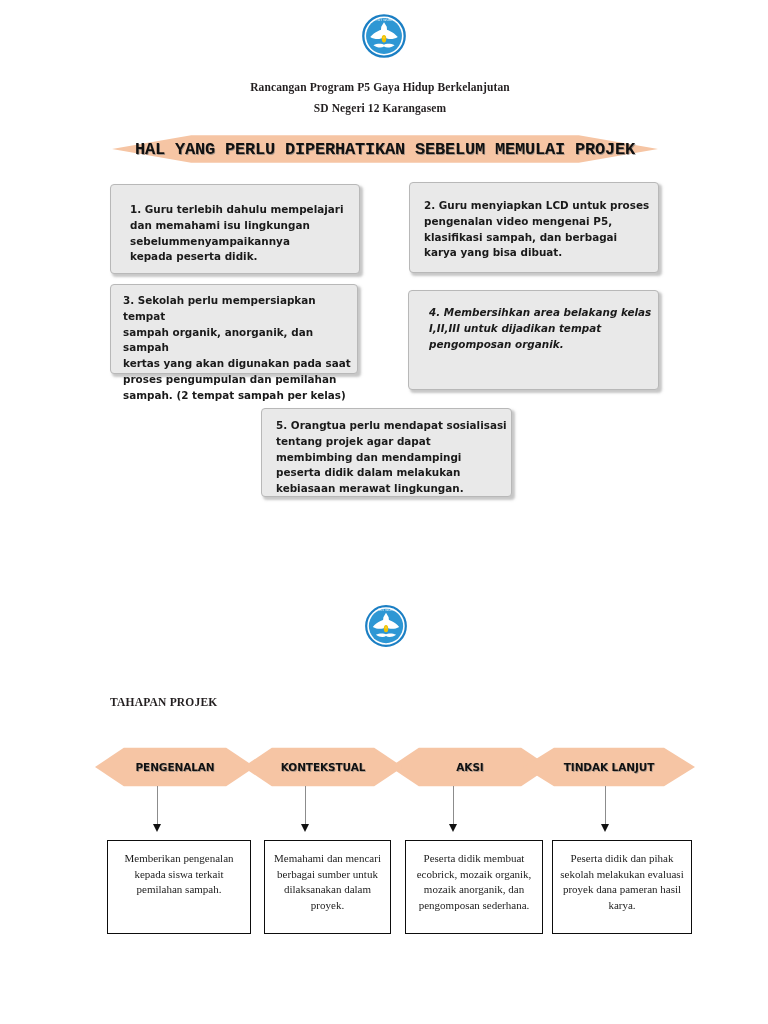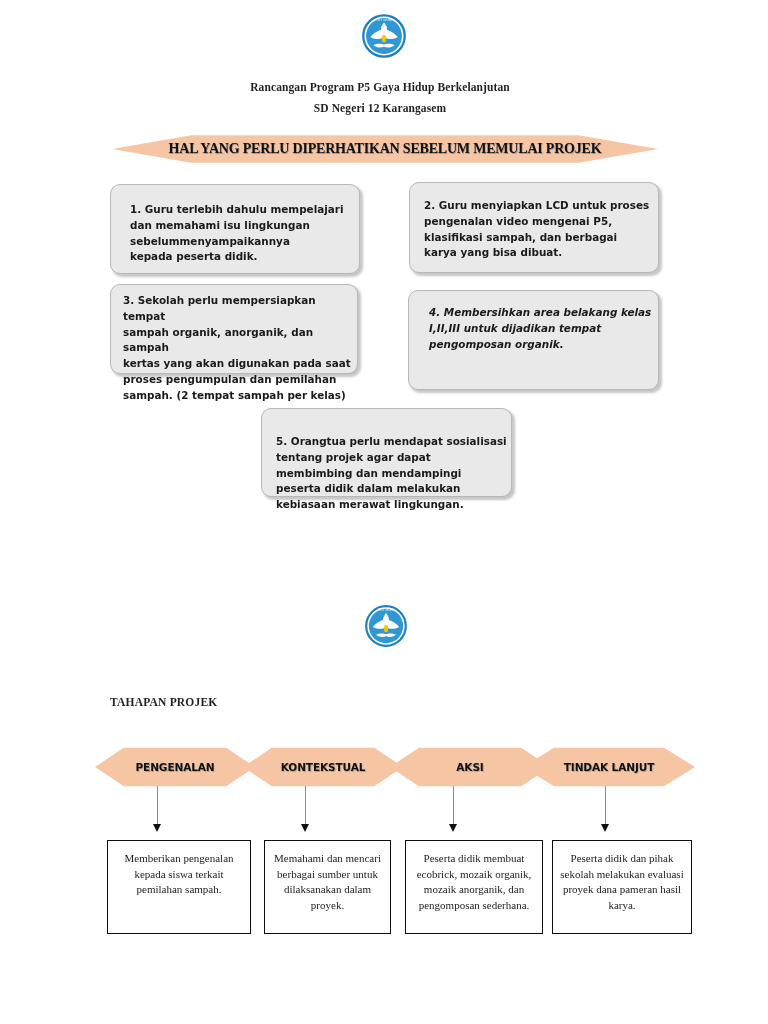--- a/index.html
+++ b/index.html
@@ -52,56 +52,56 @@
     inset: 0;
     background: #f6c5a4;
     clip-path: polygon(0% 50%, 14.5% 4%, 85.5% 4%, 100% 50%, 85.5% 96%, 14.5% 96%);
   }
   #banner .ribbon-text {
     position: absolute;
     inset: 0;
     display: flex;
     align-items: center;
     justify-content: center;
-    font-family: Liberation Serif, serif;
-    font-weight: bold;
-    font-size: 14px;
+    font-family: Liberation Mono, monospace;
+    font-weight: bold;
+    font-size: 17px;
     letter-spacing: -0.2px;
     color: #111111;
     text-shadow: 0.7px 0.7px 0.6px rgba(120,120,120,0.65);
     white-space: nowrap;
   }
 
   
   .note-card {
     position: absolute;
     background: #e9e9e9;
     border: 1px solid #b8b8b8;
-    border-radius: 10px;
+    border-radius: 4px;
     box-shadow: 2.5px 2.5px 2.5px rgba(120,120,120,0.42);
     box-sizing: border-box;
   }
   .note-card .note-text {
     font-family: "DejaVu Sans", sans-serif;
     font-weight: bold;
     font-size: 10.4px;
     line-height: 1.52;
     color: #1a1a1a;
     white-space: pre-line;
   }
   #note-1 { left: 110px; top: 184px; width: 250px; height: 90px; }
   #note-1 .note-text { position: absolute; left: 19px; top: 17px; }
   #note-2 { left: 409px; top: 182px; width: 250px; height: 91px; }
   #note-2 .note-text { position: absolute; left: 14px; top: 15px; }
   #note-3 { left: 110px; top: 284px; width: 248px; height: 90px; }
   #note-3 .note-text { position: absolute; left: 12px; top: 8px; }
   #note-4 { left: 408px; top: 290px; width: 251px; height: 100px; font-style: italic; }
   #note-4 .note-text { position: absolute; left: 20px; top: 14px; }
   #note-5 { left: 261px; top: 408px; width: 251px; height: 89px; }
-  #note-5 .note-text { position: absolute; left: 14px; top: 9px; margin-top: 16px; }
+  #note-5 .note-text { position: absolute; left: 14px; top: 9px; }
 
   
   #section-title {
     position: absolute;
     left: 110px;
     top: 696px;
     font-family: "Liberation Serif", serif;
     font-weight: bold;
     font-size: 11.5px;
     letter-spacing: 0.2px;

